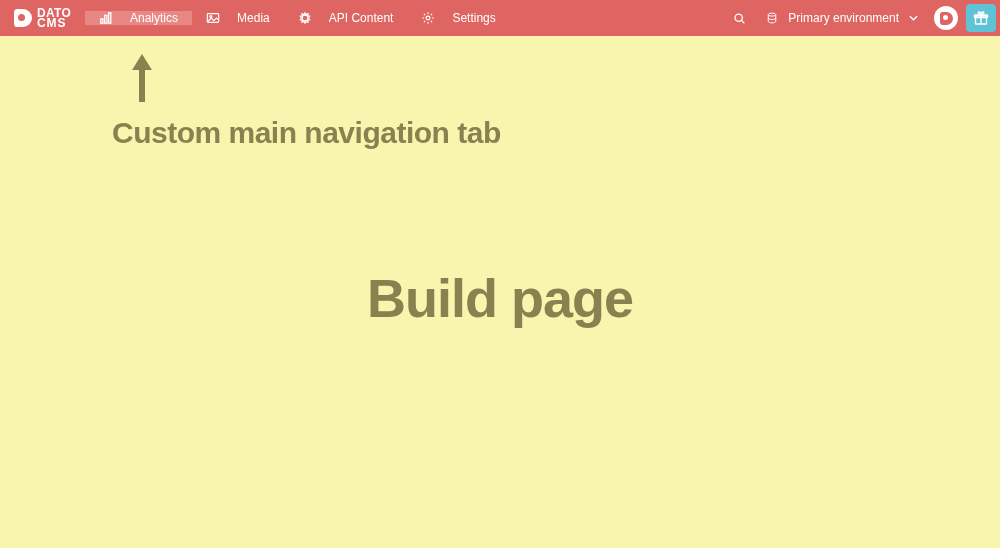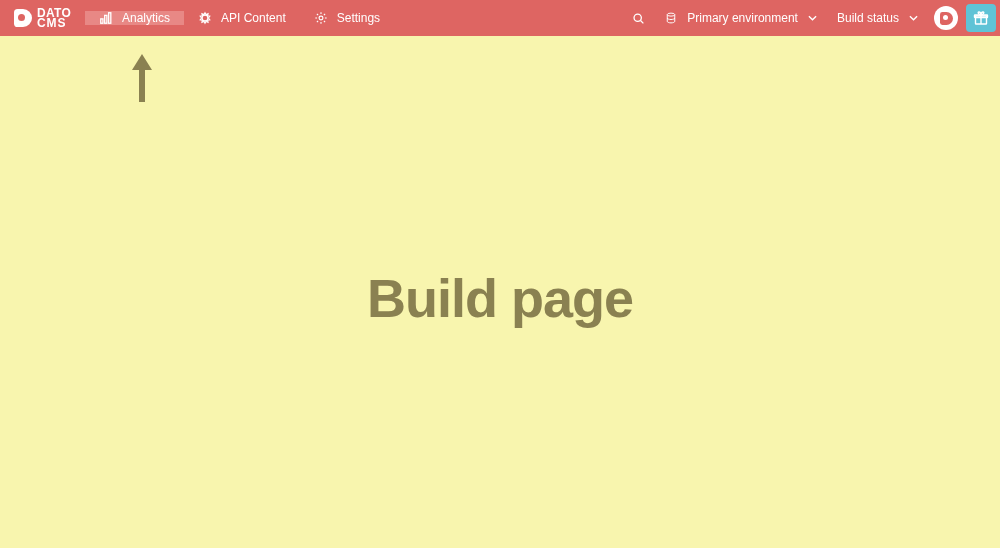--- a/index.html
+++ b/index.html
@@ -40,21 +40,21 @@
       left: 4px; top: 5px;
       width: 7px; height: 7px;
       background: #de6562;
       border-radius: 50%;
     }
     .logo-text { line-height: 0.85; font-size: 12px; letter-spacing: 0.3px; }
     .logo-text .sub { font-size: 12px; letter-spacing: 1px; }
     .nav-item {
       display: flex;
       align-items: center;
-      gap: 9px;
+      gap: 17px;
       padding: 0 14px;
       cursor: pointer;
       color: #fff;
     }
     .nav-item.active { background: #e88885; }
     .nav-item .icon { width: 14px; height: 14px; display: inline-flex; align-items: center; justify-content: center; }
     .spacer { flex: 1; }
     .right-item {
       display: flex;
       align-items: center;
@@ -143,20 +143,30 @@
       <svg viewBox="0 0 16 16" width="14" height="14" fill="none" stroke="#fff" stroke-width="1.5">
         <rect x="2" y="9" width="2.5" height="5"></rect>
           <rect x="6.5" y="5" width="2.5" height="9"></rect>
           <rect x="11" y="2" width="2.5" height="12"></rect>
       </svg>
     </span>
     <span>Analytics</span>
   </div>
 
 
+  <div class="nav-item">
+    <span class="icon">
+      <svg viewBox="0 0 16 16" width="14" height="14" fill="none" stroke="#fff" stroke-width="1.3">
+        <rect x="1.5" y="3" width="13" height="10" rx="1"></rect>
+          <circle cx="5.5" cy="6.5" r="1.2"></circle>
+          <path d="M2 12 L6 8 L9 11 L12 8 L14 10"></path>
+      </svg>
+    </span>
+    <span>Media</span>
+  </div>
 
   <div class="nav-item">
     <span class="icon">
       <svg viewBox="0 0 16 16" width="14" height="14" fill="none" stroke="#fff" stroke-width="1.3">
         <circle cx="8" cy="8" r="3.3"></circle>
         <path d="M8 2 L9 4 L11.5 3 L11 5.5 L13.5 6 L12 8 L13.5 10 L11 10.5 L11.5 13 L9 12 L8 14 L7 12 L4.5 13 L5 10.5 L2.5 10 L4 8 L2.5 6 L5 5.5 L4.5 3 L7 4 Z"></path>
       </svg>
     </span>
     <span>API Content</span>
   </div>
@@ -191,28 +201,20 @@
       </svg>
     </span>
     <span>Primary environment</span>
     <span class="icon">
       <svg viewBox="0 0 10 6" width="9" height="6" fill="none" stroke="#fff" stroke-width="1.5">
           <path d="M1 1 L5 5 L9 1"></path>
         </svg>
     </span>
   </div>
 
-  <div class="right-item">
-    <span>Build status</span>
-    <span class="icon">
-      <svg viewBox="0 0 10 6" width="9" height="6" fill="none" stroke="#fff" stroke-width="1.5">
-          <path d="M1 1 L5 5 L9 1"></path>
-        </svg>
-    </span>
-  </div>
 
   <div class="circle-btn">
     <span class="d"></span>
   </div>
 
   <div class="gift-btn">
     <span>
       <svg viewBox="0 0 16 16" width="16" height="16" fill="none" stroke="#fff" stroke-width="1.4">
         <rect x="2.5" y="6" width="11" height="8" rx="0.5"></rect>
           <rect x="1.5" y="5" width="13" height="2.5" rx="0.5"></rect>
@@ -223,14 +225,15 @@
     </span>
   </div>
 </div>
 
 <div class="main">
   <div class="annotation-arrow">
     <svg viewBox="0 0 24 48" width="24" height="48" fill="#8a8151">
       <path d="M12 0 L22 16 L15 16 L15 48 L9 48 L9 16 L2 16 Z"></path>
     </svg>
   </div>
+  <div class="annotation-text">Custom main navigation tab</div>
   <div class="center-text">Build page</div>
 </div>
 
 </body></html>

